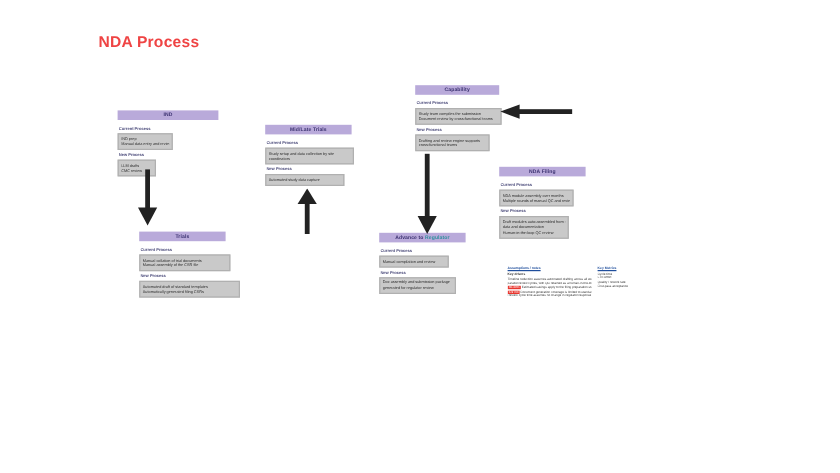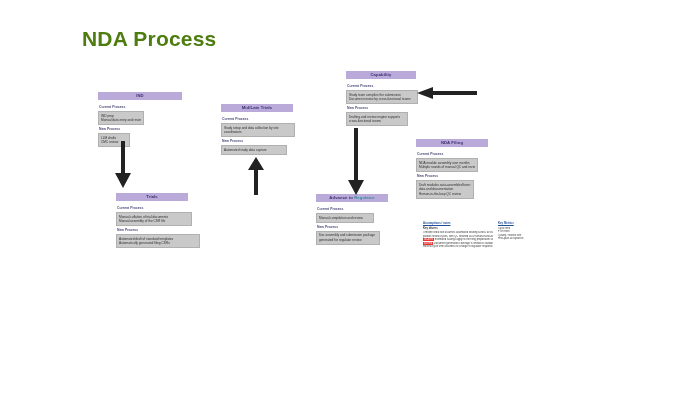--- a/index.html
+++ b/index.html
@@ -15,23 +15,23 @@
     overflow: hidden;
     font-family: "Liberation Sans", sans-serif;
     color: #333333;
   }
 
   
   #page-title {
     position: absolute;
     left: 82px;
     top: 27px;
-    font-size: 21px;
-    font-weight: bold;
-    color: #4d7c0f;
+    font-size: 13px;
+    font-weight: bold;
+    color: #ef4444;
     letter-spacing: 0.2px;
     white-space: nowrap;
   }
 
   
   .panel {
     position: absolute;
   }
   .panel-header {
     background: #b9aada;

